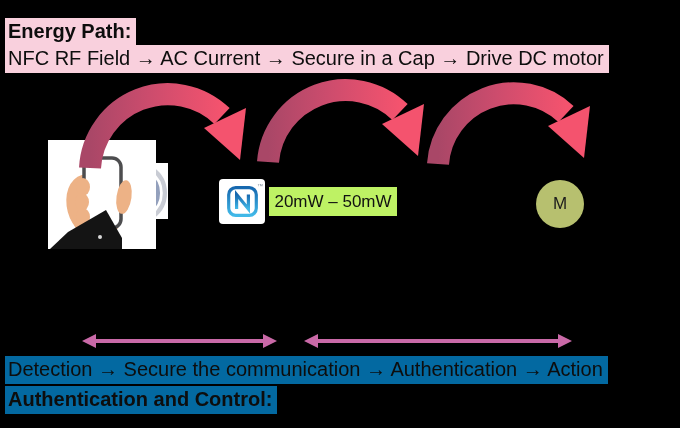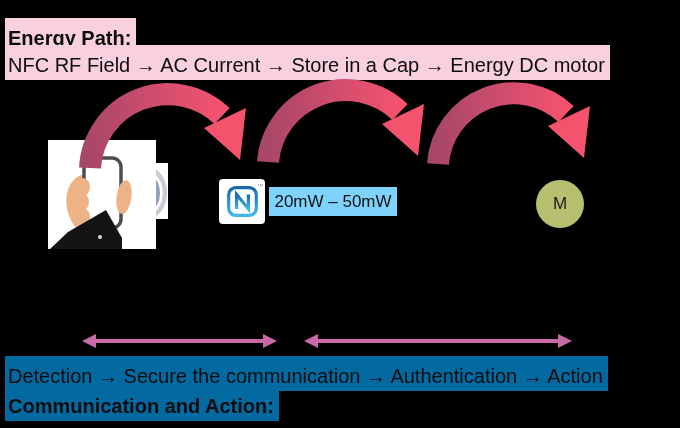--- a/index.html
+++ b/index.html
@@ -3,53 +3,53 @@
 <meta charset="utf-8">
 <style>
   html,body{margin:0;padding:0;background:#000;}
   .stage{
     position:relative;width:680px;height:428px;overflow:hidden;
     background:#000;font-family:"Liberation Sans","DejaVu Sans",sans-serif;
     -webkit-font-smoothing:antialiased;
   }
   .hl{
     position:absolute;left:5px;display:inline-block;
-    padding:8px 5px 2px 3px;font-size:20px;line-height:25px;color:#0d0d0d;
+    padding:1px 5px 2px 3px;font-size:20px;line-height:25px;color:#0d0d0d;
     white-space:nowrap;
   }
   .hl.top{background:#F9D0DD;}
   .hl.bottom{background:#0369a1;}
   .bold{font-weight:bold;}
   .overlay{position:absolute;left:0;top:0;width:680px;height:428px;pointer-events:none;}
   .phone-box{position:absolute;left:48px;top:140px;width:108px;height:109px;background:#fff;}
   .waves-box{position:absolute;left:130px;top:163px;width:38px;height:56px;background:#fff;}
   .nfc-box{
     position:absolute;left:219px;top:179px;width:46px;height:45px;
     background:#fff;border-radius:4px;
   }
   .nfc-box svg{position:absolute;left:8px;top:7px;}
   .tm{position:absolute;right:2px;top:4px;font-size:6px;color:#7f8c99;line-height:6px;}
   .power-box{
-    position:absolute;left:269px;top:187px;width:128px;height:29px;background:#7dd3fc;
+    position:absolute;left:269px;top:187px;width:128px;height:29px;background:#bef264;
     display:flex;align-items:center;justify-content:center;
     font-size:17px;color:#111;white-space:nowrap;
   }
   .motor{
     position:absolute;left:536px;top:180px;width:48px;height:48px;border-radius:50%;
     background:#B7C06F;display:flex;align-items:center;justify-content:center;
     font-size:17px;color:#1c1c1c;
   }
 </style>
 </head>
 <body>
 
 <div class="stage">
 
   <div class="hl top bold" style="top:18px">Energy Path:</div>
-  <div class="hl top" style="top:45px">NFC RF Field → AC Current → Store in a Cap → Energy DC motor</div>
+  <div class="hl top" style="top:45px">NFC RF Field → AC Current → Secure in a Cap → Drive DC motor</div>
 
   <div class="waves-box">
     <svg width="38" height="56" viewBox="0 0 38 56">
       <path d="M 10.6 23.4 A 8 8 0 0 1 10.6 36.6" fill="none" stroke="#4C5C80" stroke-width="4.2" stroke-linecap="round"></path>
       <path d="M 14.6 17.7 A 15 15 0 0 1 14.6 42.3" fill="none" stroke="#64759B" stroke-width="4.2" stroke-linecap="round"></path>
       <path d="M 18.6 12 A 22 22 0 0 1 18.6 48" fill="none" stroke="#93A0BC" stroke-width="4.2" stroke-linecap="round"></path>
       <path d="M 22.6 6.3 A 29 29 0 0 1 22.6 53.7" fill="none" stroke="#C9CCD4" stroke-width="4.2" stroke-linecap="round"></path>
     </svg>
   </div>
 
@@ -122,15 +122,15 @@
       <polygon points="263,334 263,348 277,341" stroke="none"></polygon>
     </g>
     <g stroke="#C969A7" fill="#C969A7">
       <line x1="318" y1="341" x2="558" y2="341" stroke-width="4"></line>
       <polygon points="318,334 318,348 304,341" stroke="none"></polygon>
       <polygon points="558,334 558,348 572,341" stroke="none"></polygon>
     </g>
   </svg>
 
   <div class="hl bottom" style="top:356px">Detection → Secure the communication → Authentication → Action</div>
-  <div class="hl bottom bold" style="top:386px">Communication and Action:</div>
+  <div class="hl bottom bold" style="top:386px">Authentication and Control:</div>
 
 </div>
 
 </body></html>

